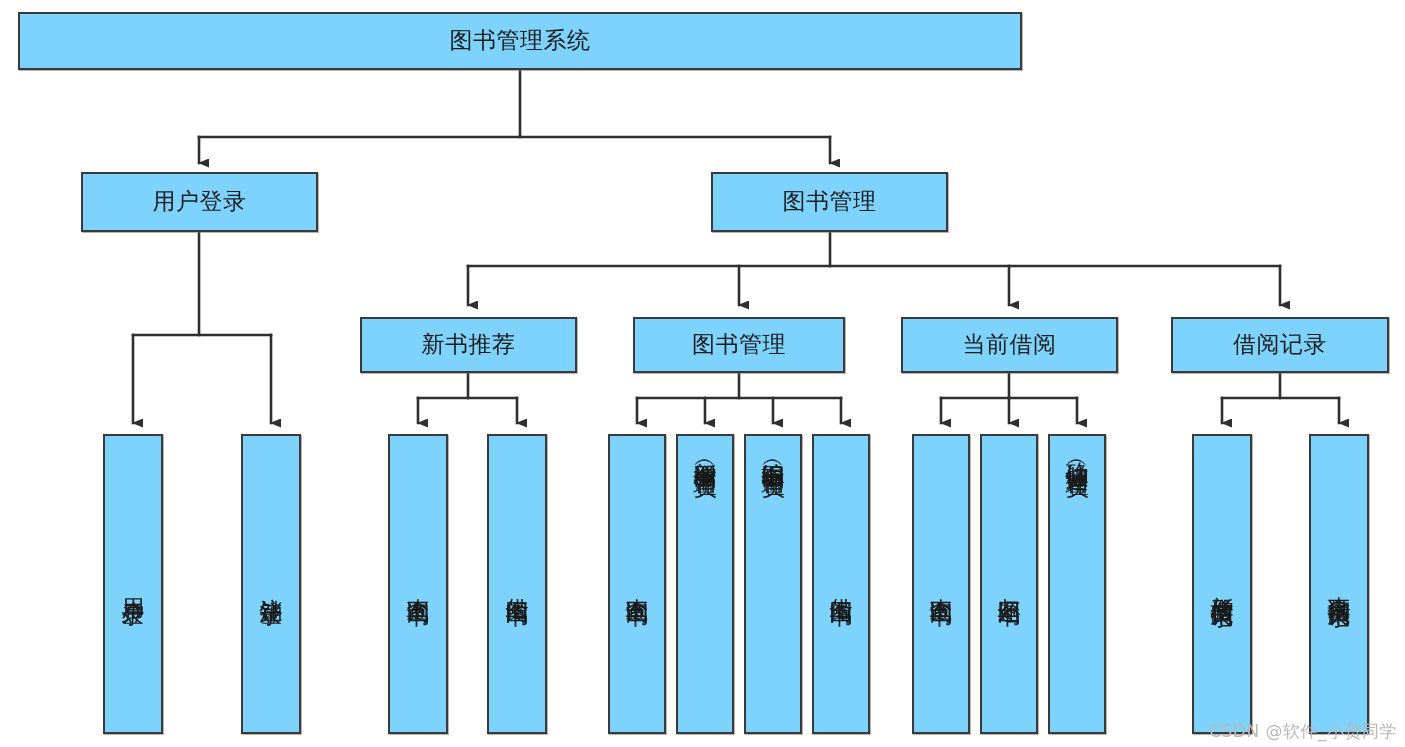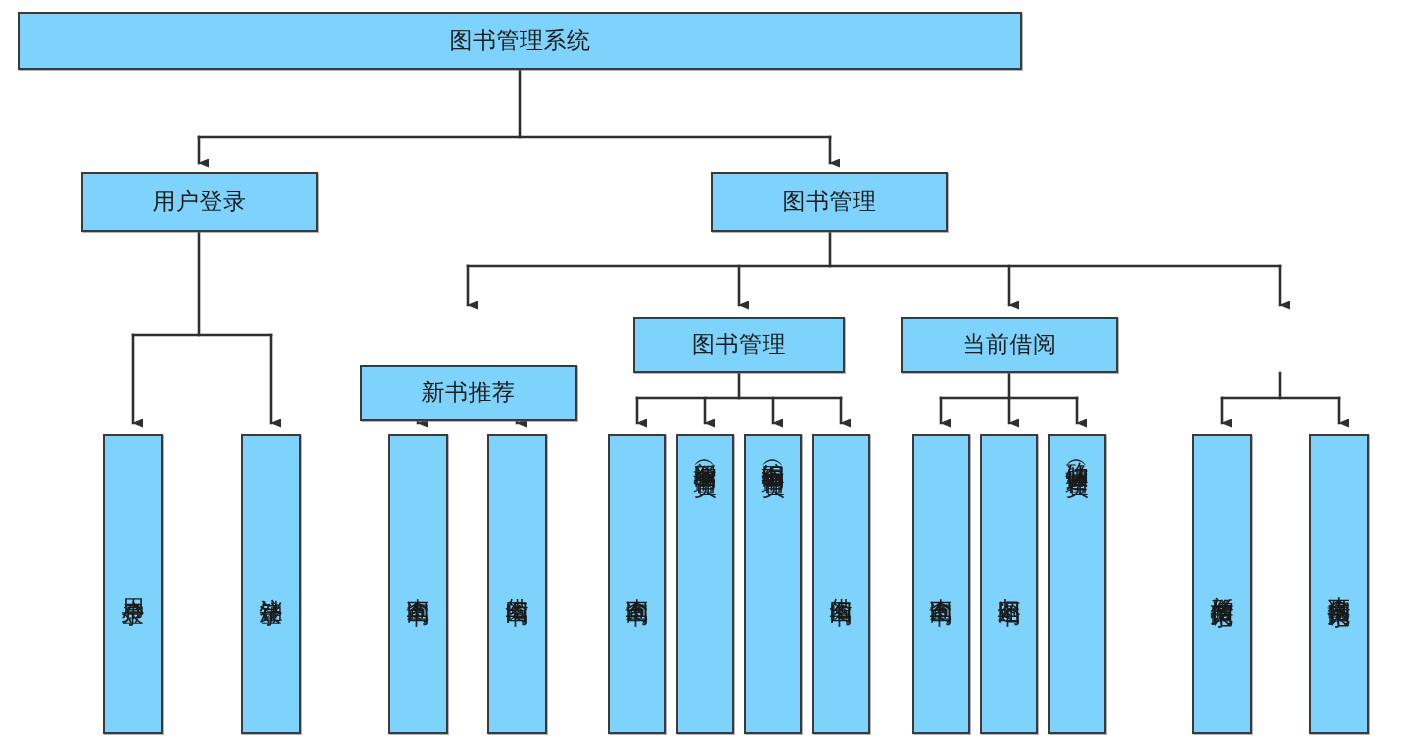--- a/index.html
+++ b/index.html
@@ -134,32 +134,35 @@
   </div>
 
   <div class="node horiz" style="left:81px; top:172px; width:237px; height:60px;">
     <span class="label">用户登录</span>
   </div>
 
   <div class="node horiz" style="left:711px; top:172px; width:237px; height:60px;">
     <span class="label">图书管理</span>
   </div>
 
-  <div class="node horiz" style="left:360px; top:317px; width:217px; height:56px;margin-top:48px;">
+  <div class="node horiz" style="left:360px; top:317px; width:217px; height:56px;">
     <span class="label">新书推荐</span>
   </div>
 
   <div class="node horiz" style="left:633px; top:317px; width:212px; height:56px;">
     <span class="label">图书管理</span>
   </div>
 
   <div class="node horiz" style="left:901px; top:317px; width:217px; height:56px;justify-content:center;">
     <span class="label">当前借阅</span>
   </div>
 
+  <div class="node horiz" style="left:1171px; top:317px; width:218px; height:56px;">
+    <span class="label">借阅记录</span>
+  </div>
 
   <div class="node vert centered" style="left:103px; top:434px; width:60px; height:300px;">
     <span class="label">用户登录</span>
   </div>
 
   <div class="node vert centered" style="left:241px; top:434px; width:60px; height:300px;">
     <span class="label">注销登录</span>
   </div>
 
   <div class="node vert centered" style="left:388px; top:434px; width:60px; height:300px;">
@@ -199,14 +202,15 @@
   </div>
 
   <div class="node vert centered" style="left:1192px; top:434px; width:60px; height:300px;">
     <span class="label">新增借阅记录</span>
   </div>
 
   <div class="node vert centered" style="left:1309px; top:434px; width:60px; height:300px;">
     <span class="label">查询借阅记录</span>
   </div>
 
+  <div id="watermark">CSDN @软件_小贺同学</div>
 
 </div>
 
 </body></html>

